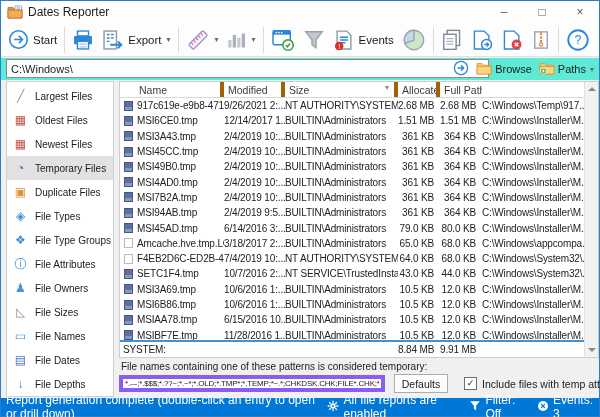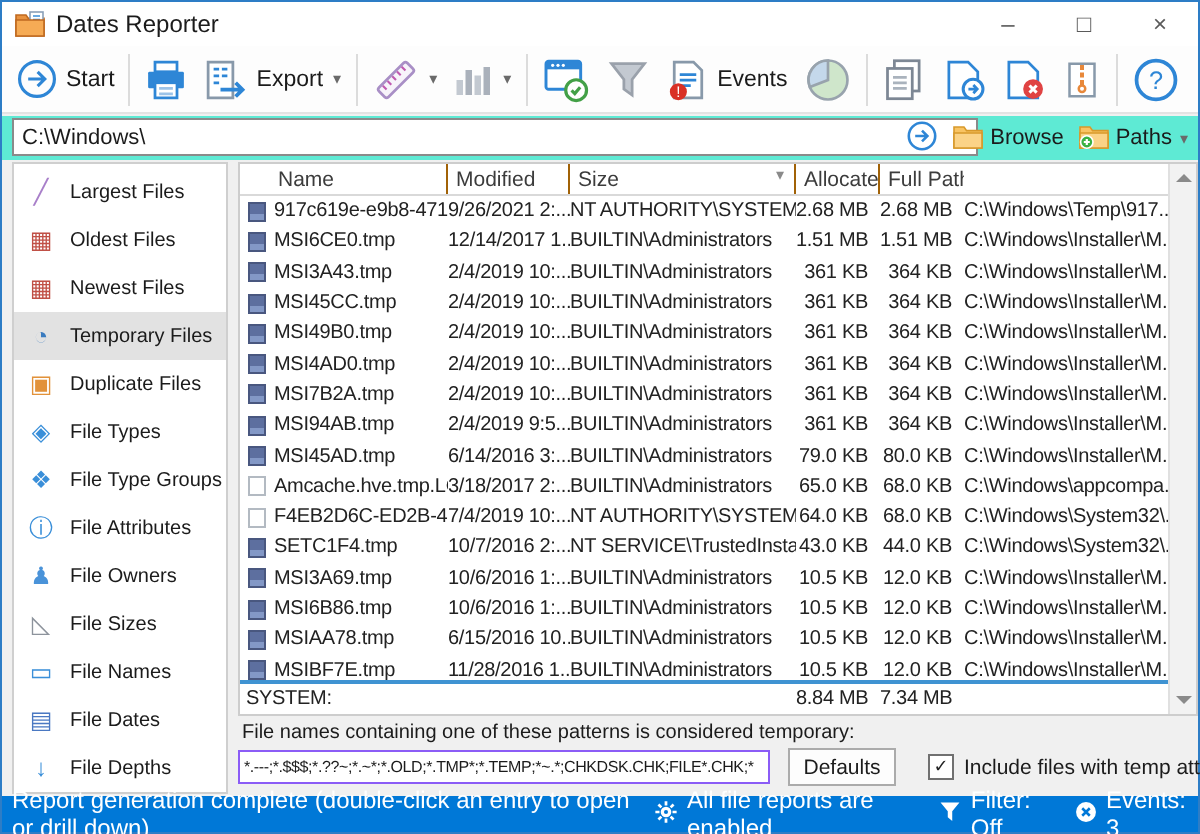--- a/index.html
+++ b/index.html
@@ -27,21 +27,21 @@
   .addrbtn{display:flex;align-items:center;gap:3px;font-size:11px;color:#1b1b1b;padding:1px 2px;}
   
   .sidebar{position:absolute;left:5px;top:80px;width:108px;height:316px;background:#fff;border:1px solid #cfcfcf;box-sizing:border-box;padding-top:2px;}
   .sbitem{height:24px;display:flex;align-items:center;gap:7px;padding-left:6px;cursor:default;}
   .sbitem.selected{background:#e2e2e2;}
   .sbi{width:15px;text-align:center;font-size:12px;line-height:15px;}
   .sblabel{font-size:10px;color:#1b1b1b;white-space:nowrap;}
   
   .table{position:absolute;left:118px;top:80px;width:480px;height:277px;background:#fff;border:1px solid #cdcdcd;box-sizing:border-box;}
   .thead{position:absolute;left:0;top:0;width:465px;height:15px;display:grid;grid-template-columns:104px 61px 113px 42px 42px 103px;border-bottom:1px solid #d9d9d9;background:#fff;}
-  .th{font-size:10.5px;color:#3c3c3c;border-right:1px solid #a16207;display:flex;align-items:center;padding-left:4px;box-sizing:border-box;overflow:hidden;white-space:nowrap;position:relative;}
+  .th{font-size:10.5px;color:#3c3c3c;border-right:4px solid #a16207;display:flex;align-items:center;padding-left:4px;box-sizing:border-box;overflow:hidden;white-space:nowrap;position:relative;}
   .th:first-child{padding-left:19px;}
   .th:last-child{border-right:none;}
   .sort{position:absolute;right:5px;top:1px;font-size:8px;color:#8a8a8a;}
   .tbody{position:absolute;left:0;top:16px;width:465px;height:245px;overflow:hidden;}
   .trow{display:grid;grid-template-columns:17px 87px 61px 113px 42px 42px 103px;height:15.3px;align-items:center;}
   .td{font-size:10px;color:#222;white-space:nowrap;overflow:hidden;letter-spacing:-0.15px;}
   .td.num{text-align:right;padding-right:6px;}
   .fic{display:flex;justify-content:center;align-items:center;}
   .fi{width:9px;height:10px;border:1px solid #b3bac2;background:#fff;display:inline-block;box-sizing:border-box;}
   .fi.file-tmp{background:#5d6f9f;border-color:#49577f;box-shadow:inset 0 -3px 0 #8398c6;}
@@ -50,21 +50,21 @@
   .totals .lbl{padding-left:3px;}
   
   .vscroll{position:absolute;right:0;top:0;width:14px;height:275px;background:#f2f2f2;border-left:1px solid #e0e0e0;box-sizing:border-box;}
   .sarrow{position:absolute;left:0;width:13px;height:14px;display:flex;align-items:center;justify-content:center;}
   .sarrow span{width:0;height:0;border-left:4px solid transparent;border-right:4px solid transparent;display:block;}
   .sarrow.up{top:0;}  .sarrow.up span{border-bottom:4px solid #8a8a8a;}
   .sarrow.down{bottom:0;} .sarrow.down span{border-top:4px solid #8a8a8a;}
   
   .bpanel{position:absolute;left:118px;top:359px;width:480px;height:37px;}
   .bplabel{position:absolute;left:2px;top:1px;font-size:10px;color:#1b1b1b;white-space:nowrap;}
-  .pattern{position:absolute;left:0;top:15px;width:266px;height:17px;border:1px solid #8b5cf6;background:#fff;font-family:"Liberation Sans",sans-serif;font-size:8px;color:#1b1b1b;padding:0 2px;box-sizing:border-box;letter-spacing:-0.2px;}
+  .pattern{position:absolute;left:0;top:15px;width:266px;height:17px;border:4px solid #8b5cf6;background:#fff;font-family:"Liberation Sans",sans-serif;font-size:8px;color:#1b1b1b;padding:0 2px;box-sizing:border-box;letter-spacing:-0.2px;}
   .defaults{position:absolute;left:275px;top:14px;width:54px;height:19px;background:#fdfdfd;border:1px solid #ababab;font-size:10.5px;color:#1b1b1b;display:flex;align-items:center;justify-content:center;box-sizing:border-box;}
   .cbwrap{position:absolute;left:345px;top:17px;display:flex;align-items:center;gap:5px;}
   .cbox{width:11px;height:11px;border:1px solid #707070;background:#fff;display:flex;align-items:center;justify-content:center;font-size:9px;color:#222;line-height:11px;}
   .cblabel{font-size:10.5px;color:#1b1b1b;white-space:nowrap;}
   
   .statusbar{position:absolute;left:0;bottom:0;right:0;height:18px;background:#0078d7;display:flex;align-items:center;color:#fff;font-size:12px;}
   .statusbar .msg{padding-left:5px;}
   .sgroup{margin-left:auto;display:flex;align-items:center;gap:14px;padding-right:6px;}
   .sitem{display:flex;align-items:center;gap:4px;}
 </style>
@@ -536,21 +536,21 @@
           <span class="td">BUILTIN\Administrators</span>
           <span class="td num">10.5 KB</span>
           <span class="td num">12.0 KB</span>
           <span class="td">C:\Windows\Installer\M...</span>
         </div>
 
     </div>
     <div class="totals">
       <span class="td lbl">SYSTEM:</span>
       <span class="td num">8.84 MB</span>
-      <span class="td num">7.34 MB</span>
+      <span class="td num">9.91 MB</span>
       <span class="td"></span>
     </div>
     <div class="vscroll">
       <span class="sarrow up">
           <span></span>
         </span>
       <span class="sarrow down">
           <span></span>
         </span>
     </div>

